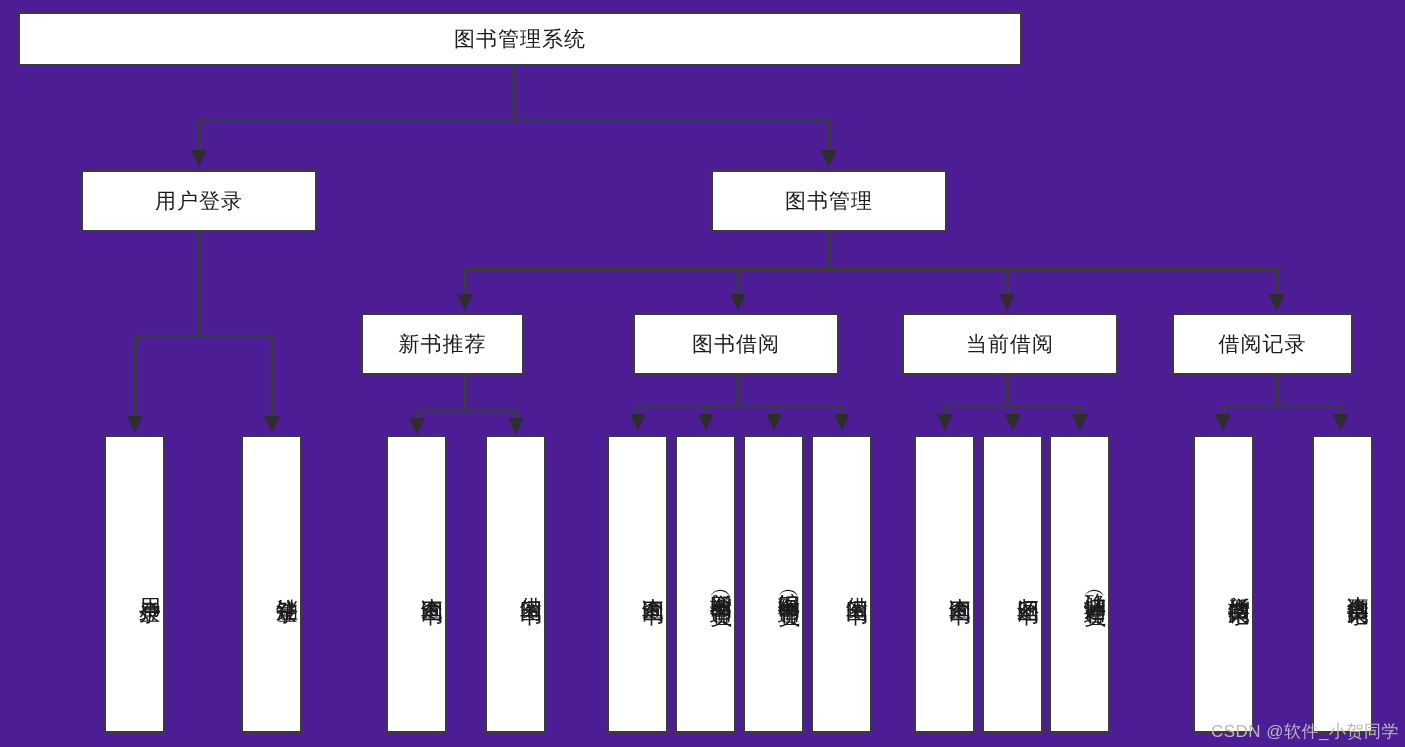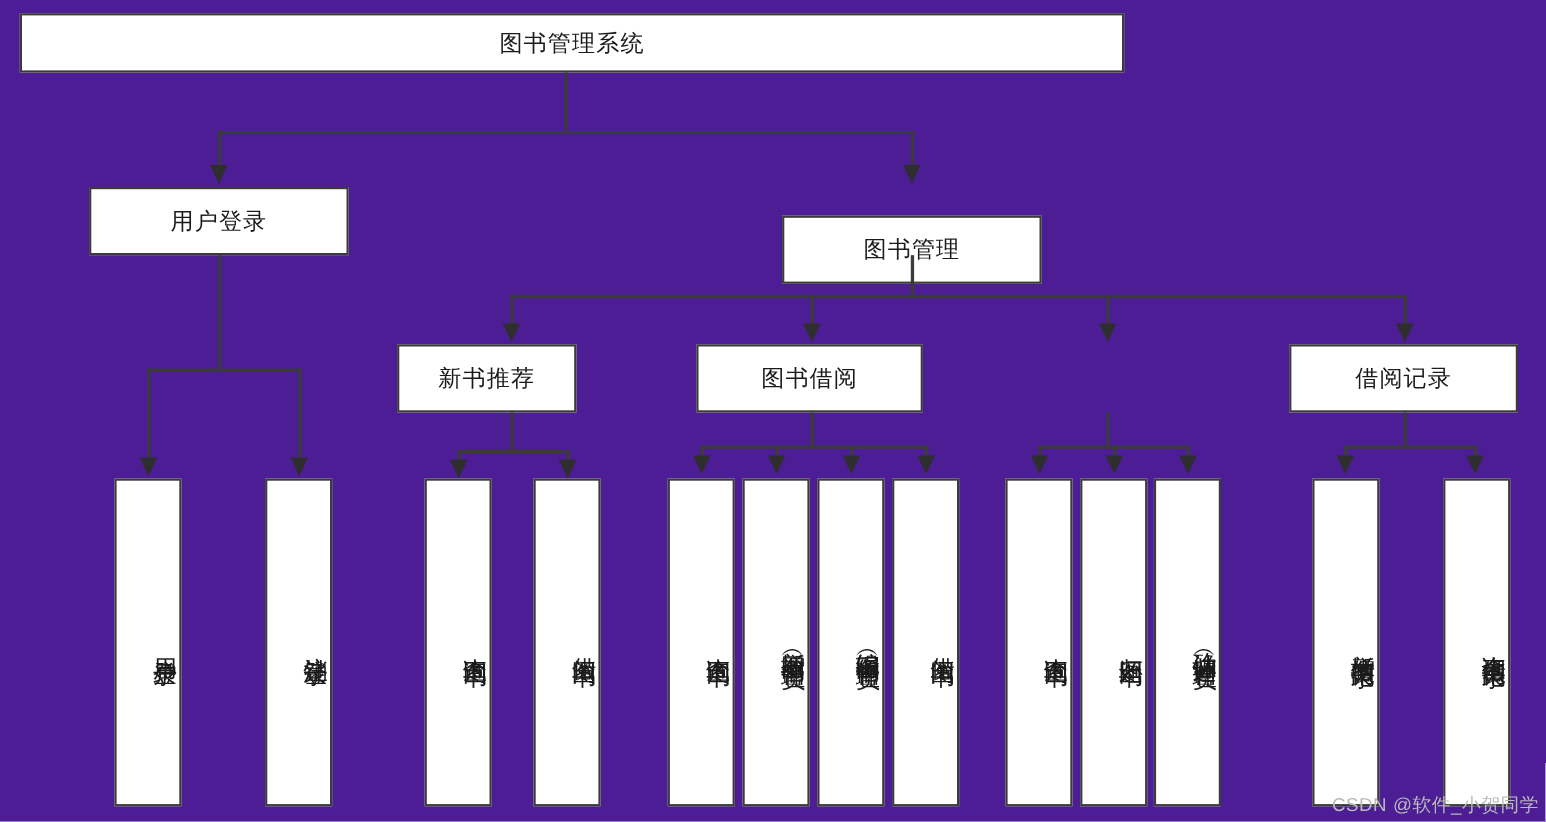--- a/index.html
+++ b/index.html
@@ -85,21 +85,21 @@
   <div class="line h" style="left:198px; top:119px; width:633px;"></div>
 
   <div class="line v" style="left:198px; top:119px; height:33px;"></div>
   <div class="arrow" style="left:191px; top:150px;"></div>
   <div class="line v" style="left:828px; top:119px; height:33px;"></div>
   <div class="arrow" style="left:821px; top:150px;"></div>
 
   <div class="node h" style="left:81px; top:170px; width:236px; height:62px;">
     <span>用户登录</span>
   </div>
-  <div class="node h" style="left:711px; top:170px; width:236px; height:62px;margin-top:26px;">
+  <div class="node h" style="left:711px; top:170px; width:236px; height:62px;">
     <span>图书管理</span>
   </div>
 
   <div class="line v" style="left:198px; top:232px; height:105px;"></div>
   <div class="line h" style="left:134px; top:335px; width:139px;"></div>
   <div class="line v" style="left:134px; top:335px; height:83px;"></div>
   <div class="arrow" style="left:127px; top:416px;"></div>
   <div class="line v" style="left:271px; top:335px; height:83px;"></div>
   <div class="arrow" style="left:264px; top:416px;"></div>
 
@@ -113,21 +113,24 @@
   <div class="arrow" style="left:999px; top:294px;"></div>
   <div class="line v" style="left:1276px; top:268px; height:28px;"></div>
   <div class="arrow" style="left:1269px; top:294px;"></div>
 
   <div class="node h" style="left:361px; top:313px; width:163px; height:62px;">
     <span>新书推荐</span>
   </div>
   <div class="node h" style="left:633px; top:313px; width:206px; height:62px;">
     <span>图书借阅</span>
   </div>
-  <div class="node h" style="left:1172px; top:313px; width:208px; height:62px;">
+  <div class="node h" style="left:902px; top:313px; width:216px; height:62px;">
+    <span>当前借阅</span>
+  </div>
+  <div class="node h" style="left:1172px; top:313px; width:181px; height:62px;">
     <span>借阅记录</span>
   </div>
 
   <div class="line v" style="left:464px; top:375px; height:36px;"></div>
   <div class="line h" style="left:416px; top:409px; width:102px;"></div>
   <div class="line v" style="left:416px; top:409px; height:12px;"></div>
   <div class="arrow" style="left:409px; top:418px;"></div>
   <div class="line v" style="left:515px; top:409px; height:12px;"></div>
   <div class="arrow" style="left:508px; top:418px;"></div>
 

